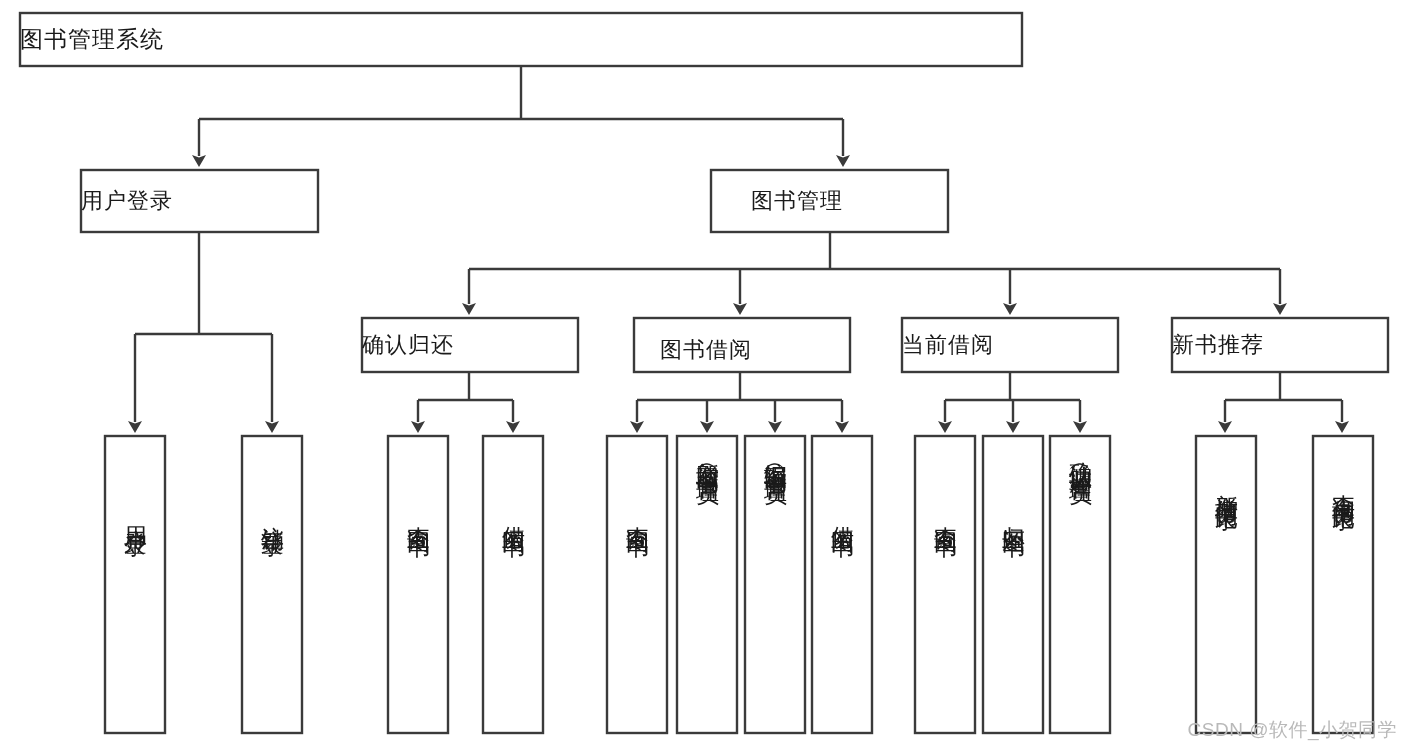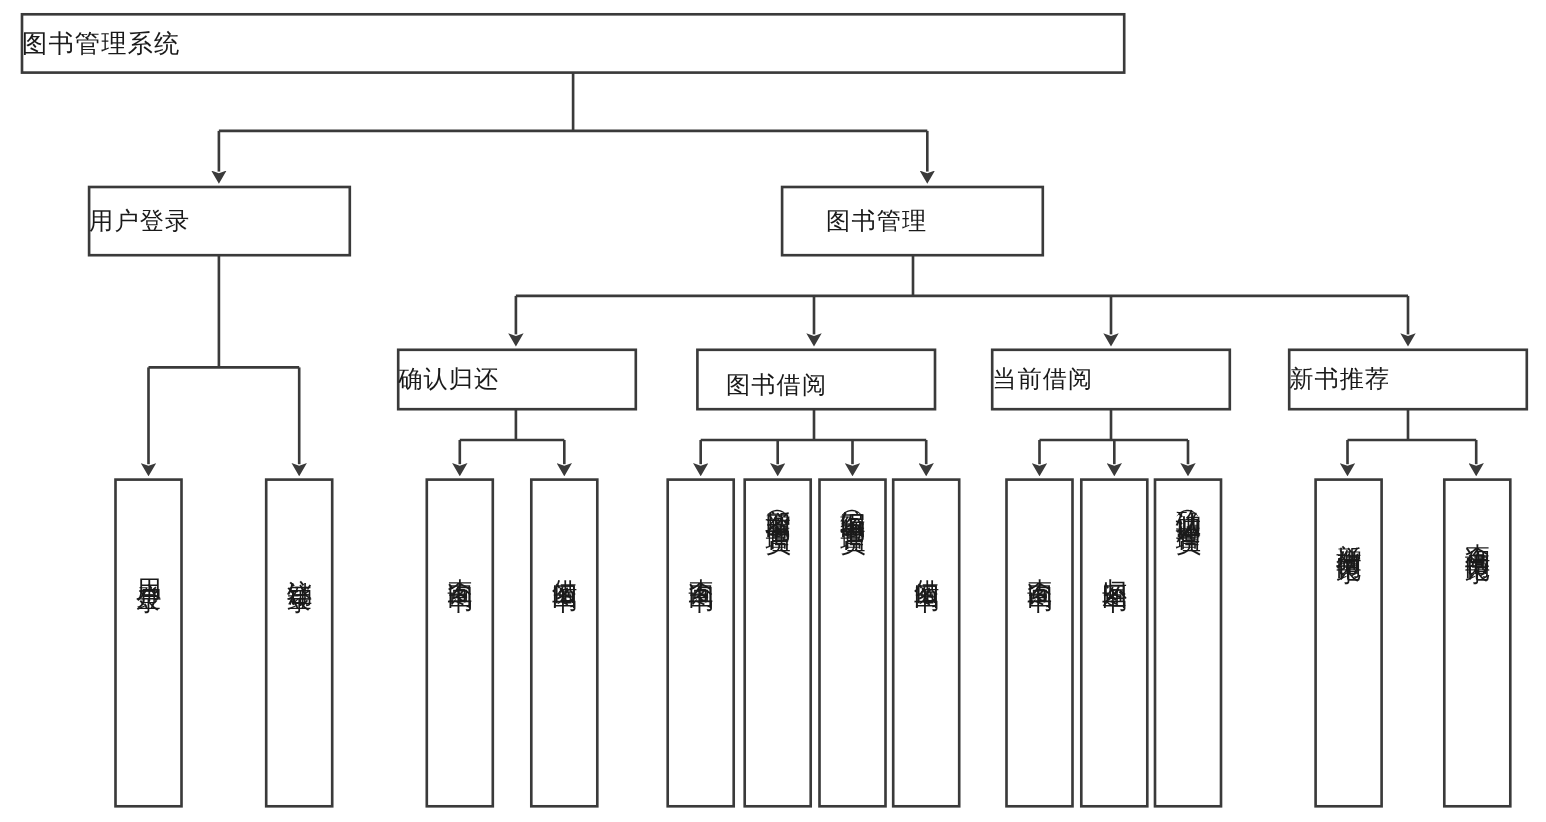--- a/index.html
+++ b/index.html
@@ -239,14 +239,15 @@
     <span class="vtext">确认归还（管理员）</span>
   </div>
 
   <div class="vtext-wrap" style="left:1196px; top:436px; width:60px; height:297px; padding-top:40px;">
     <span class="vtext">新增借阅记录</span>
   </div>
   <div class="vtext-wrap" style="left:1313px; top:436px; width:60px; height:297px; padding-top:40px;">
     <span class="vtext">查询借阅记录</span>
   </div>
 
+  <div class="watermark">CSDN @软件_小贺同学</div>
 
 </div>
 
 </body></html>

